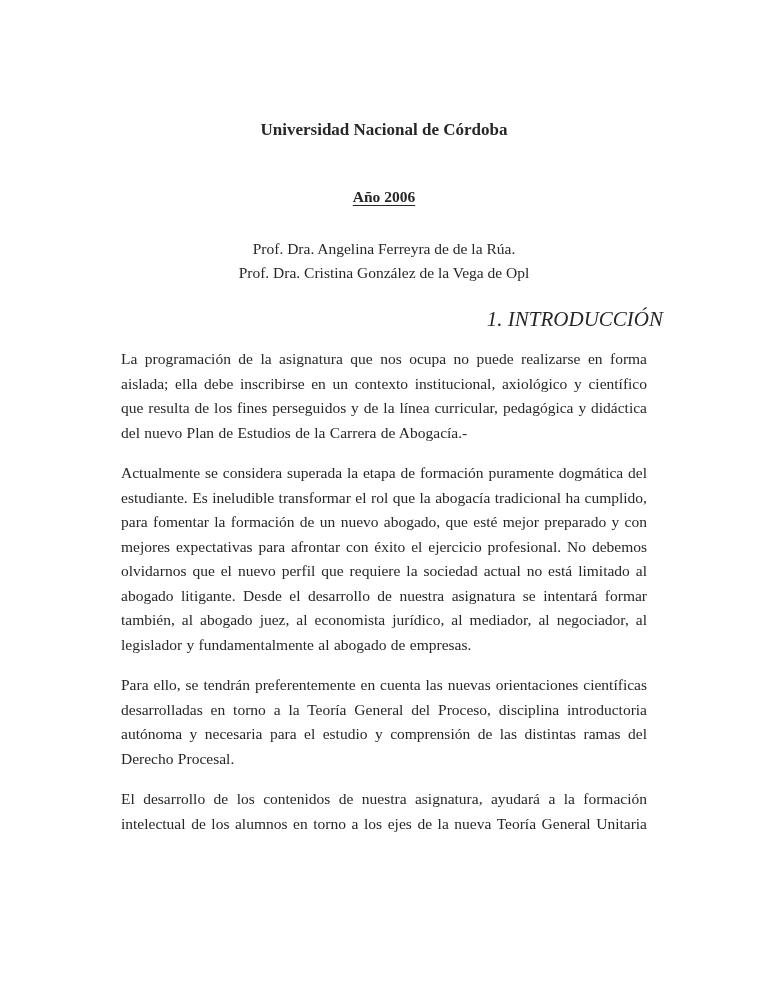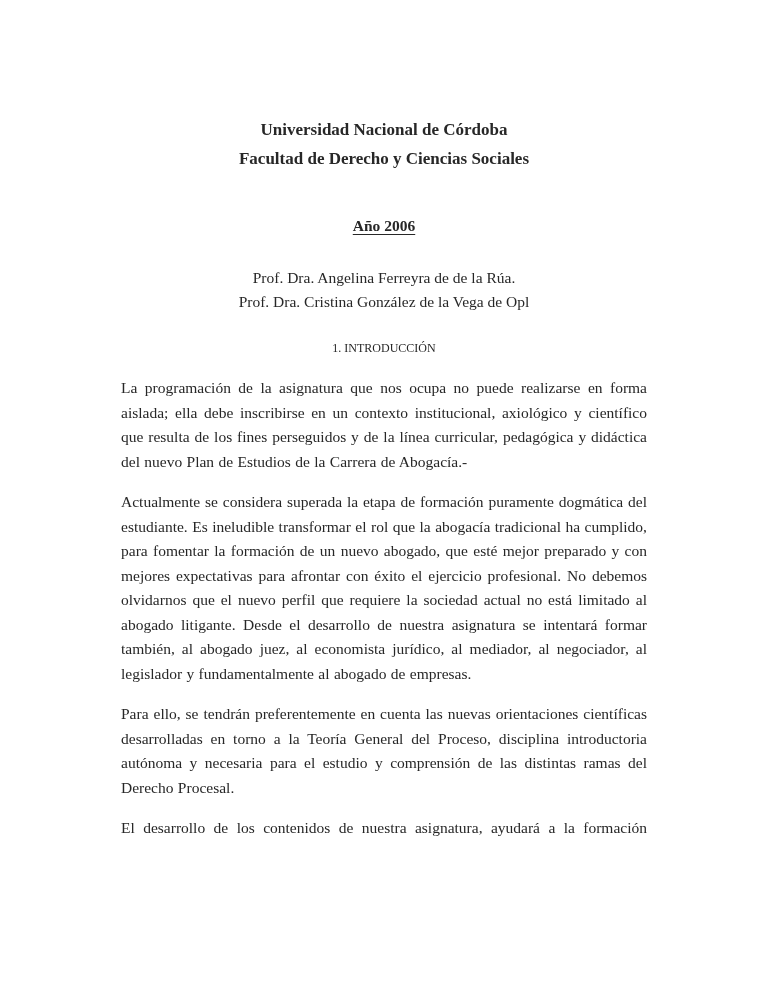--- a/index.html
+++ b/index.html
@@ -50,44 +50,44 @@
   .professors {
     margin-top: 28px;
     font-size: 15.5px;
     line-height: 24.5px;
     text-align: center;
   }
   .section {
     margin-top: 21px;
   }
   .section-heading {
-    font-size: 12px;
+    font-size: 21px;
     line-height: 24.5px;
-    text-align: center;
+    text-align: right;
+    font-style: italic;
   }
   .paragraphs p {
     margin: 16px;
     font-size: 15.5px;
     line-height: 24.5px;
     text-align: justify;
     word-spacing: 0.5px;
   }
   
   .paragraphs p:last-child {
     text-align-last: justify;
   }
 </style>
 </head>
 <body>
 
 <div class="page">
 
   <div class="doc-header">
     <div>Universidad Nacional de Córdoba</div>
-    <div>Facultad de Derecho y Ciencias Sociales</div>
   </div>
 
 
   <div class="year-line">Año 2006</div>
 
   <div class="professors">
       <div>Prof. Dra. Angelina Ferreyra de de la Rúa.</div>
       <div>Prof. Dra. Cristina González de la Vega de Opl</div>
     </div>
 

